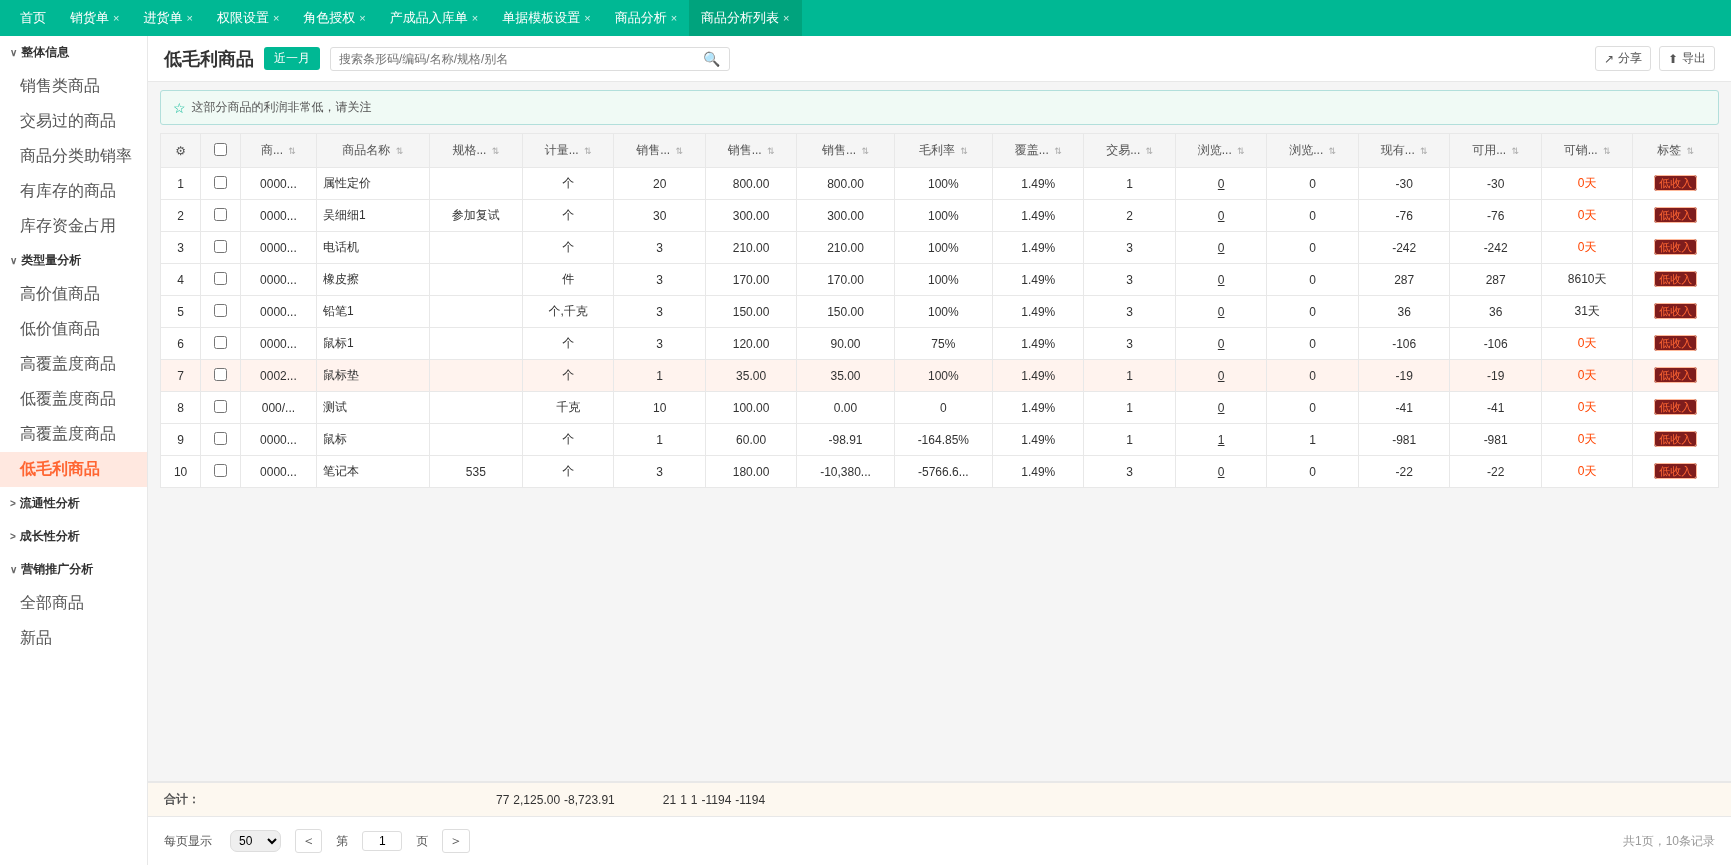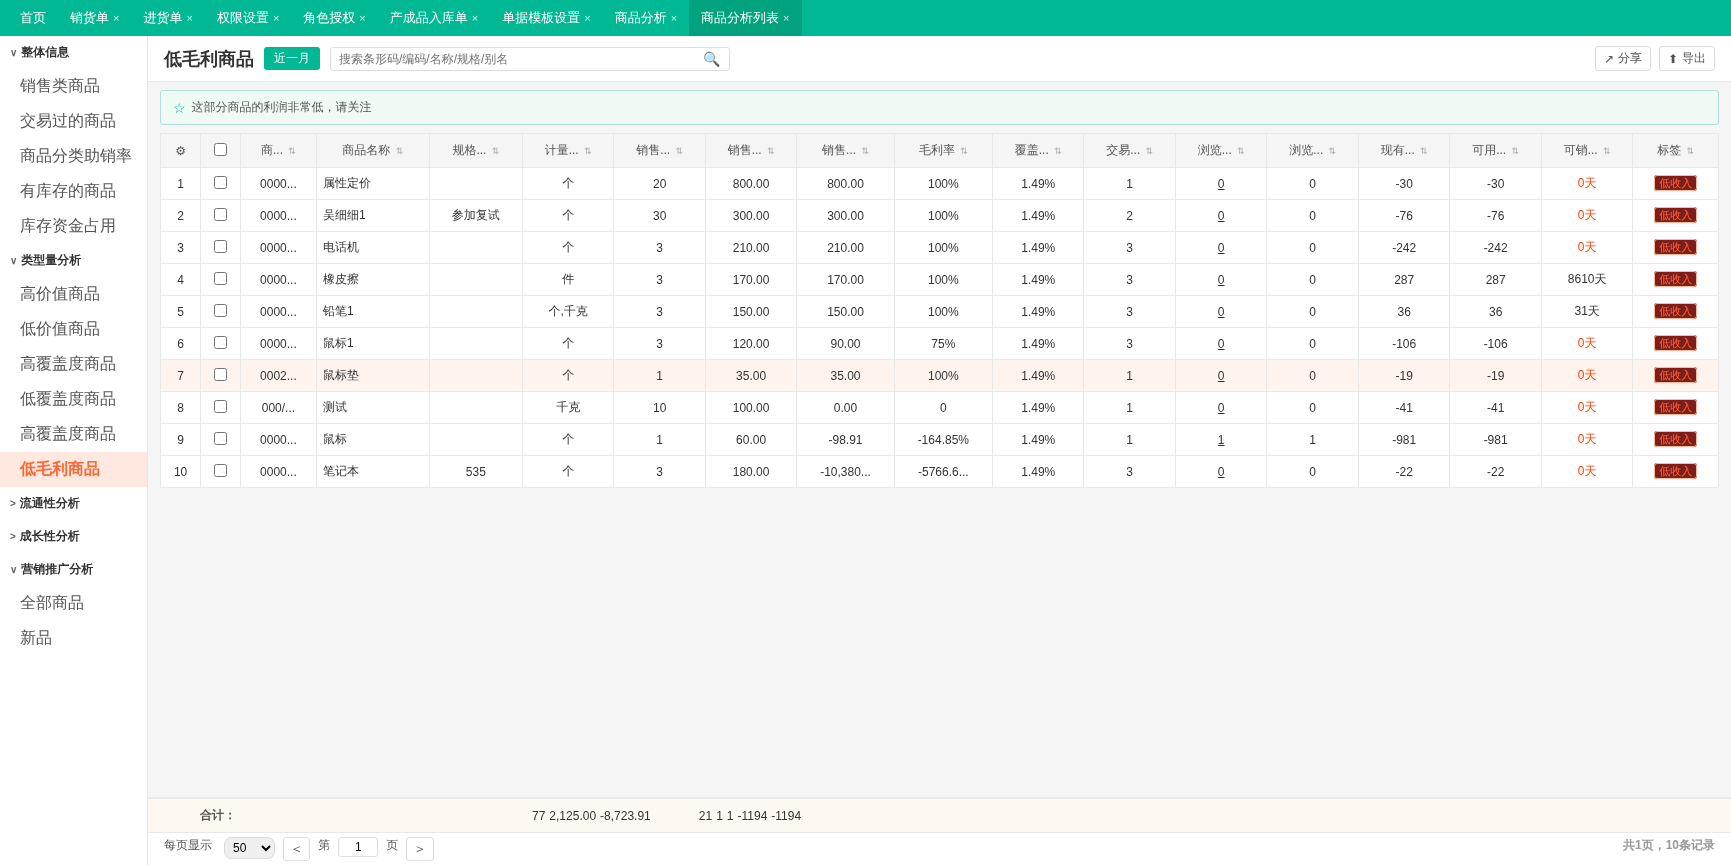--- a/index.html
+++ b/index.html
@@ -194,33 +194,33 @@
 
     
     .table-footer {
       background: #fdf8f0;
       border-top: 2px solid #e8e8e8;
       padding: 8px 16px;
       display: flex;
       align-items: center;
       font-size: 12px;
     }
-    .footer-label { color: #555; font-weight: bold; margin-right: 20px; margin-left: 36px; }
+    .footer-label { color: #555; font-weight: bold; margin-right: 20px; }
     .footer-values { display: flex; gap: 4px; color: #333; }
 
     
     .pagination-bar {
       display: flex;
-      align-items: flex-start;
-      padding: 4px 16px;
+      align-items: center;
+      padding: 12px 16px;
       background: #fff;
       border-top: 1px solid #e8e8e8;
       font-size: 12px;
       color: #555;
-      gap: 8px;
+      gap: 14px;
     }
     .pagination-bar .per-page-label { margin-right: 4px; }
     .per-page-select {
       border: 1px solid #ddd;
       border-radius: 7px;
       padding: 2px 4px;
       font-size: 12px;
     }
     .pagination-btn {
       border: 1px solid #ddd;
@@ -231,21 +231,21 @@
       color: #555;
     }
     .page-input {
       border: 1px solid #ddd;
       border-radius: 3px;
       width: 40px;
       text-align: center;
       padding: 2px;
       font-size: 12px;
     }
-    .pagination-info { margin-left: auto; color: #999; font-weight: bold; }
+    .pagination-info { margin-left: auto; color: #999; }
 
     
     input[type="checkbox"] { cursor: pointer; }
   </style>
 </head>
 <body>
 
 <nav class="top-nav">
 <div class="nav-item">首页</div>
     <div class="nav-item">销货单<span class="close-x">×</span></div>

